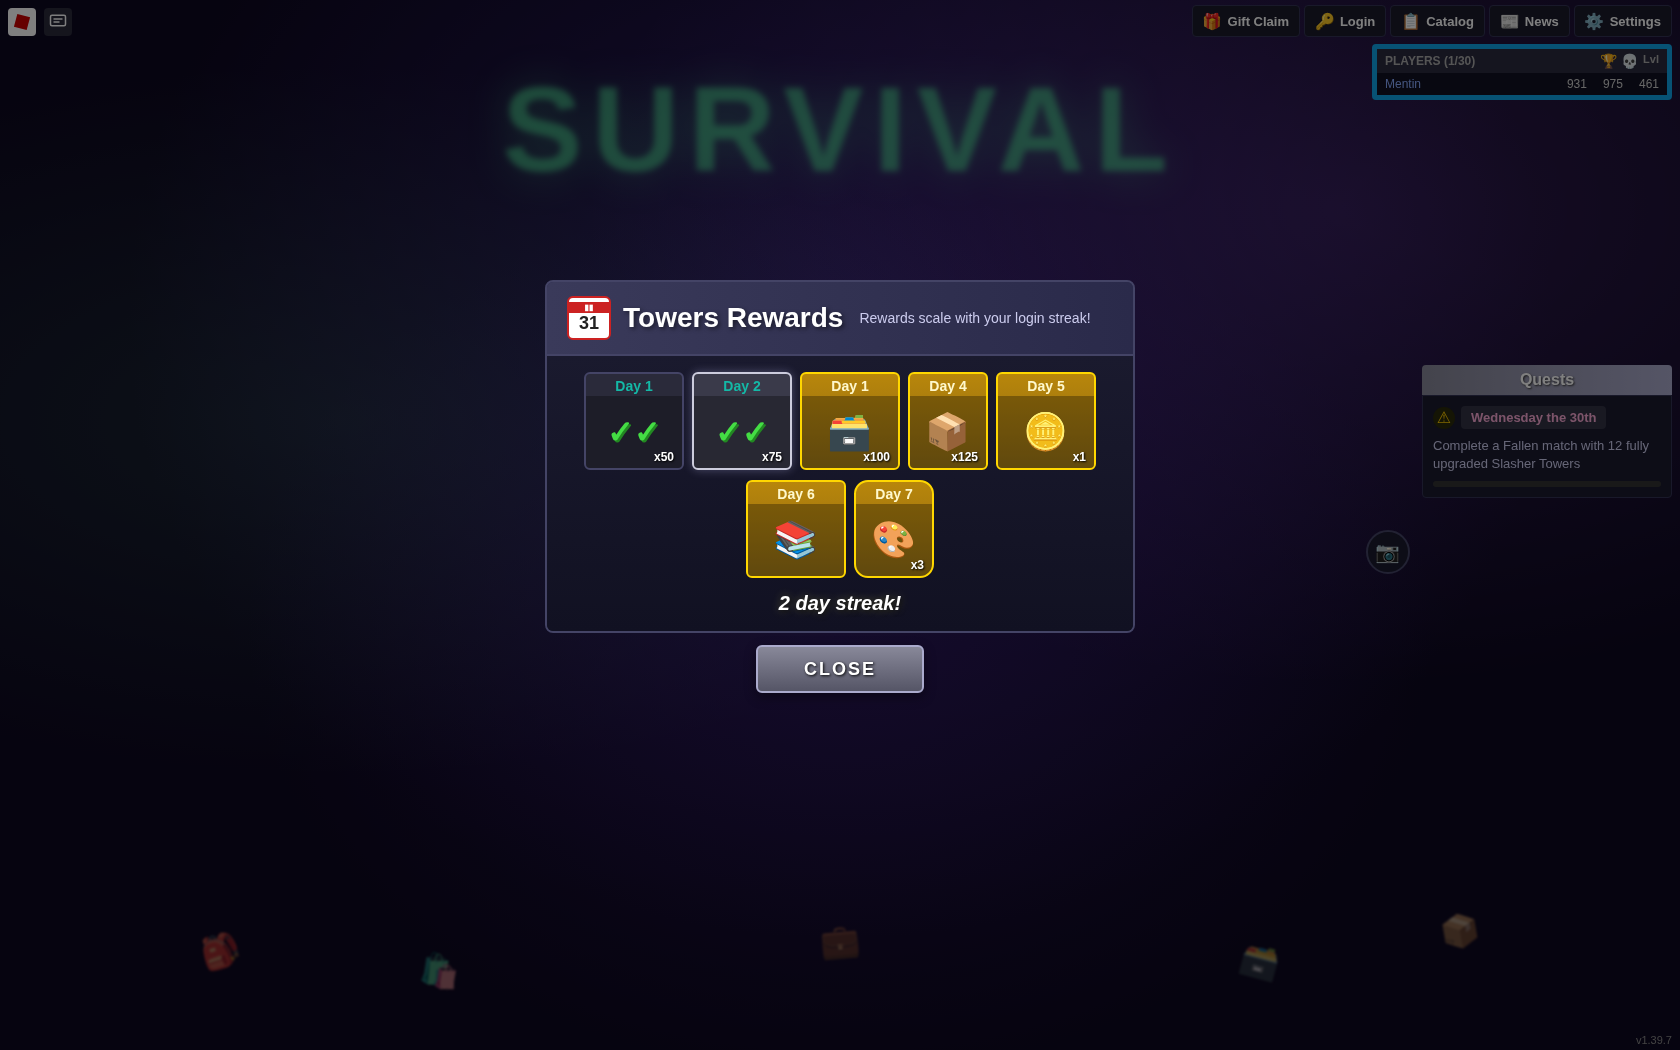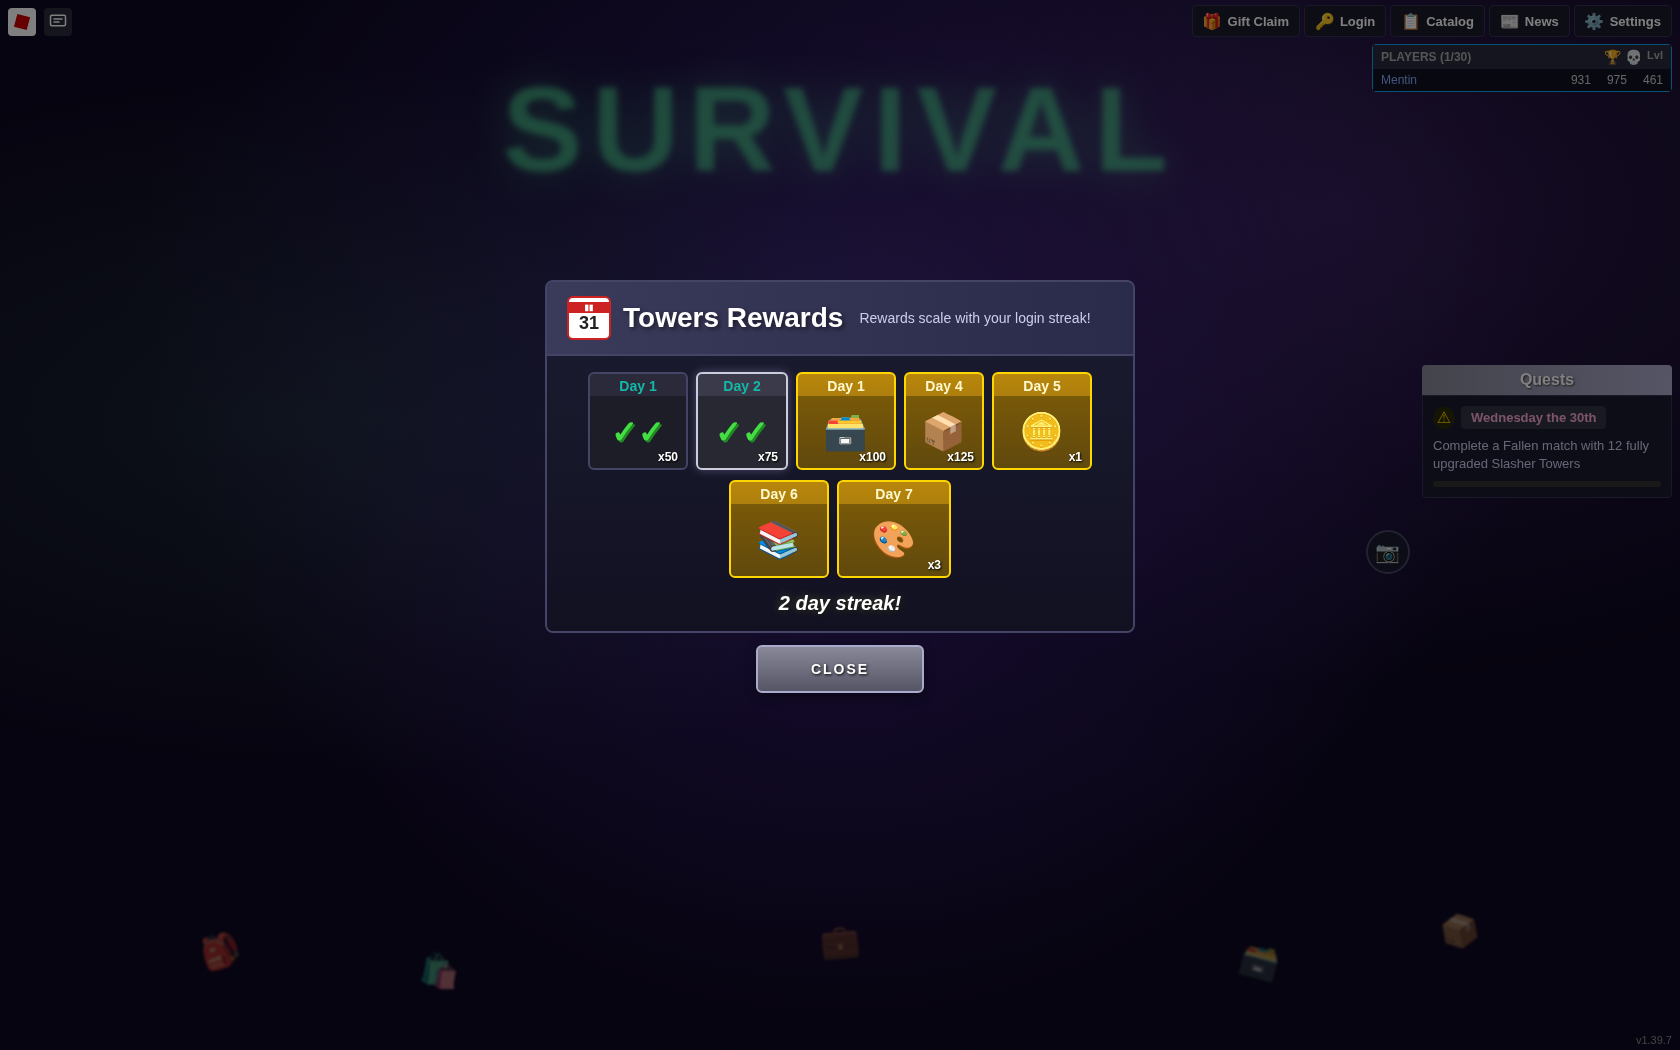--- a/index.html
+++ b/index.html
@@ -104,21 +104,21 @@
     }
     .nav-btn .icon { font-size: 16px; }
 
     
     #players-panel {
       position: absolute;
       top: 44px;
       right: 8px;
       width: 300px;
       background: #ef4444;
-      border: 1px solid #0ea5e9;
+      border: 5px solid #0ea5e9;
       border-radius: 4px;
       z-index: 100;
     }
     #players-header {
       display: flex;
       align-items: center;
       background: #2a2a3e;
       padding: 4px 8px;
       font-size: 12px;
       color: #aaa;
@@ -301,21 +301,21 @@
       position: absolute;
       top: 645px;
       left: 50%;
       transform: translateX(-50%);
       width: 168px;
       height: 48px;
       background: linear-gradient(180deg, #888899, #555566);
       border: 2px solid #aaaacc;
       border-radius: 6px;
       color: white;
-      font-size: 14px;
+      font-size: 18px;
       font-weight: 900;
       letter-spacing: 2px;
       cursor: pointer;
       z-index: 400;
       display: flex;
       align-items: center;
       justify-content: center;
       text-shadow: 1px 1px 3px black;
       box-shadow: 0 4px 12px rgba(0,0,0,0.4);
     }
@@ -508,21 +508,21 @@
     <div id="days-row1">
 
       <div class="day-card dark" style="width:100px;">
         <div class="day-label">Day 1</div>
         <div class="day-reward-area">
           <span style="font-size:32px; color:#44dd44; text-shadow: 2px 2px 0 #228822; font-weight:900;">✓✓</span>
           <span class="reward-count">x50</span>
         </div>
       </div>
 
-      <div class="day-card active" style="width:92px;">
+      <div class="day-card active" style="width:100px;">
         <div class="day-label">Day 2</div>
         <div class="day-reward-area">
           <span style="font-size:32px; color:#44dd44; text-shadow: 2px 2px 0 #228822; font-weight:900;">✓✓</span>
           <span class="reward-count">x75</span>
         </div>
       </div>
 
       <div class="day-card gold" style="width:100px;">
         <div class="day-label">Day 1</div>
         <div class="day-reward-area">
@@ -551,21 +551,21 @@
 
     <div id="days-row2">
 
       <div class="day-card gold" style="width:100px;">
         <div class="day-label">Day 6</div>
         <div class="day-reward-area">
           <span style="font-size:36px;">📚</span>
         </div>
       </div>
 
-      <div class="day-card gold" style="width:114px;">
+      <div class="day-card gold" style="width:80px;border-radius:14px;">
         <div class="day-label">Day 7</div>
         <div class="day-reward-area">
           <span style="font-size:36px;">🎨</span>
           <span class="reward-count">x3</span>
         </div>
       </div>
 
     </div>
 
     <div id="streak-text">2 day streak!</div>

